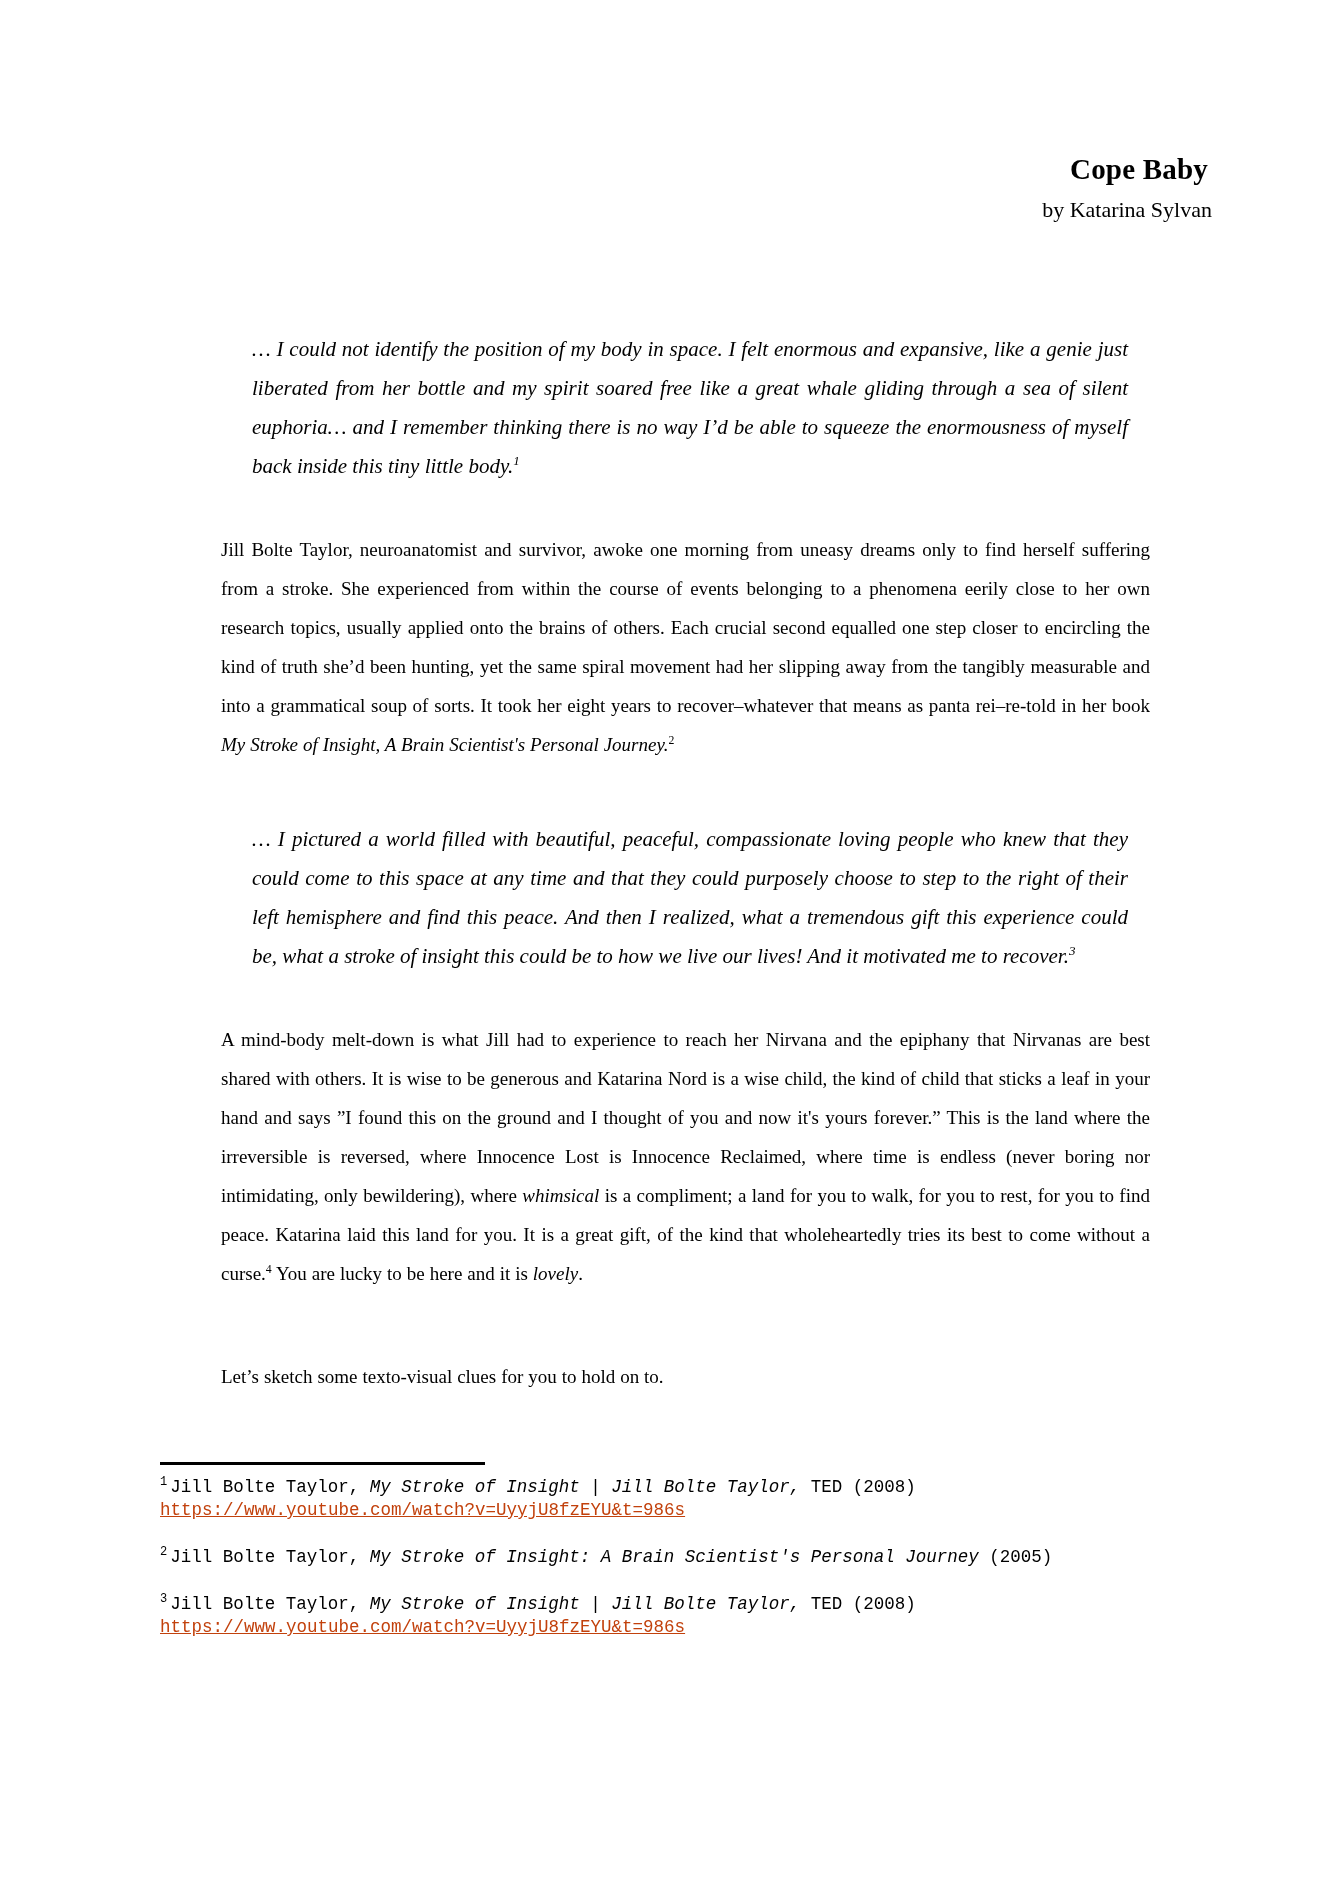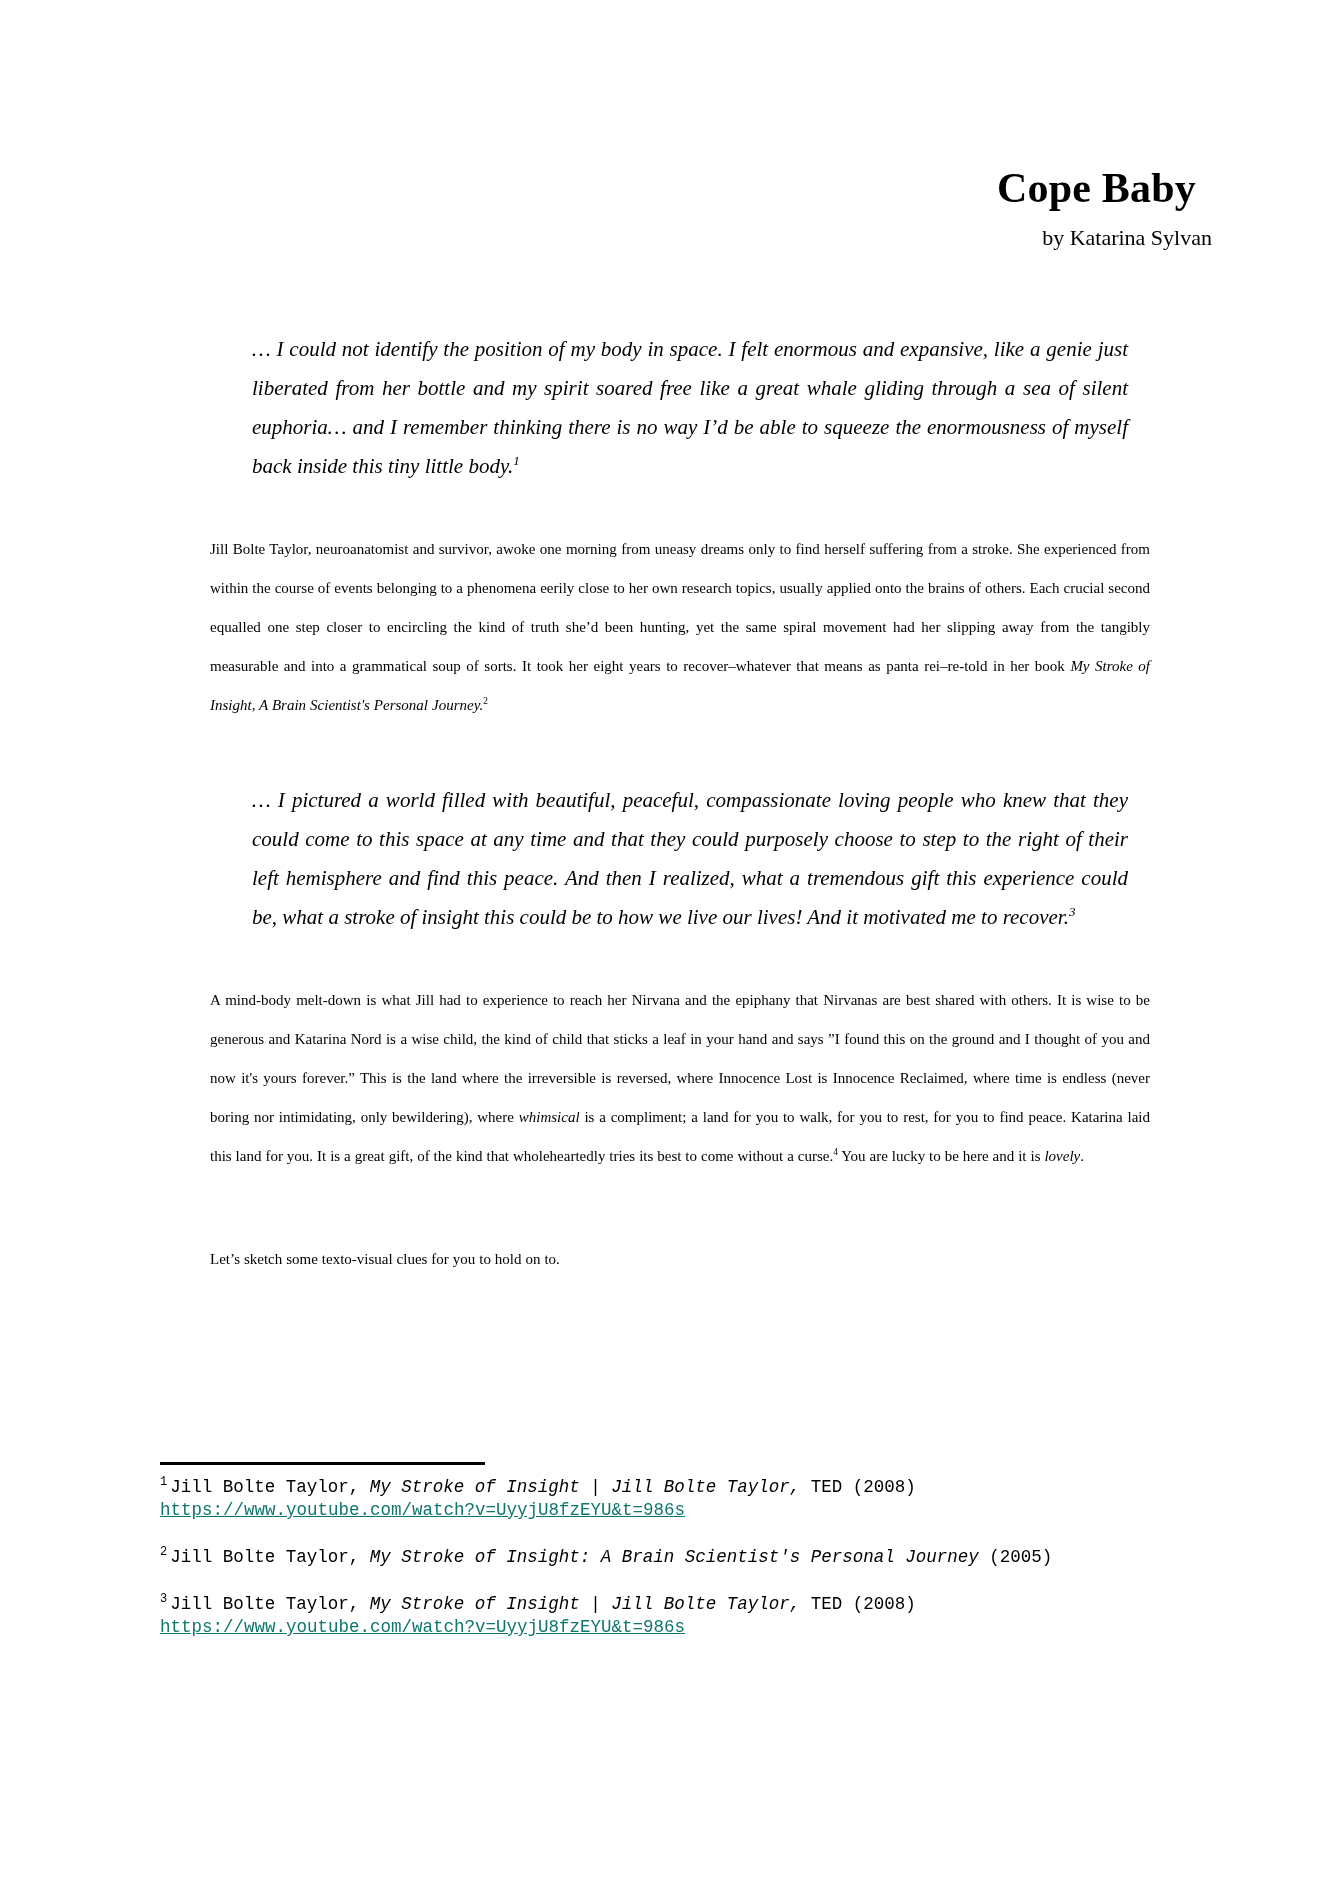--- a/index.html
+++ b/index.html
@@ -21,46 +21,46 @@
   
   .header {
     position: absolute;
     top: 150px;
     right: 128px;
     text-align: right;
   }
   .doc-title {
     font-family: "Liberation Serif", "DejaVu Serif", serif;
     font-weight: bold;
-    font-size: 42px;
+    font-size: 29px;
     line-height: 1.05;
     letter-spacing: 0.2px;
-    margin: 16px;
+    margin: 4px;
   }
   .doc-byline {
     font-family: "Liberation Serif", "DejaVu Serif", serif;
     font-size: 22px;
     margin: 14px 0 0 0;
     line-height: 1.1;
   }
 
   
   .body-block {
     position: absolute;
     top: 330px;
     left: 210px;
     width: 940px;
   }
 
   p.para {
-    font-size: 15px;
+    font-size: 19px;
     line-height: 39px;
     text-align: justify;
     text-justify: inter-word;
-    margin: 0 0 30px 0;
+    margin: 0 0 30px 11px;
     word-spacing: 0.2px;
   }
   p.para:last-child { margin-bottom: 0; }
 
   .quote {
     font-style: italic;
     font-size: 21px;
     line-height: 39px;
     text-align: justify;
     margin: 0 0 0 0;
@@ -101,21 +101,21 @@
     color: #000;
   }
   .fn-item:last-child { margin-bottom: 0; }
   .fn-num {
     font-size: 12px;
     vertical-align: super;
     line-height: 0;
     margin-right: 3px;
   }
   .fn-link {
-    color: #0f766e;
+    color: #c2410c;
     text-decoration: underline;
     display: block;
     font-size: 17.5px;
     line-height: 23px;
     word-break: break-all;
   }
 </style>
 </head>
 <body>
 

